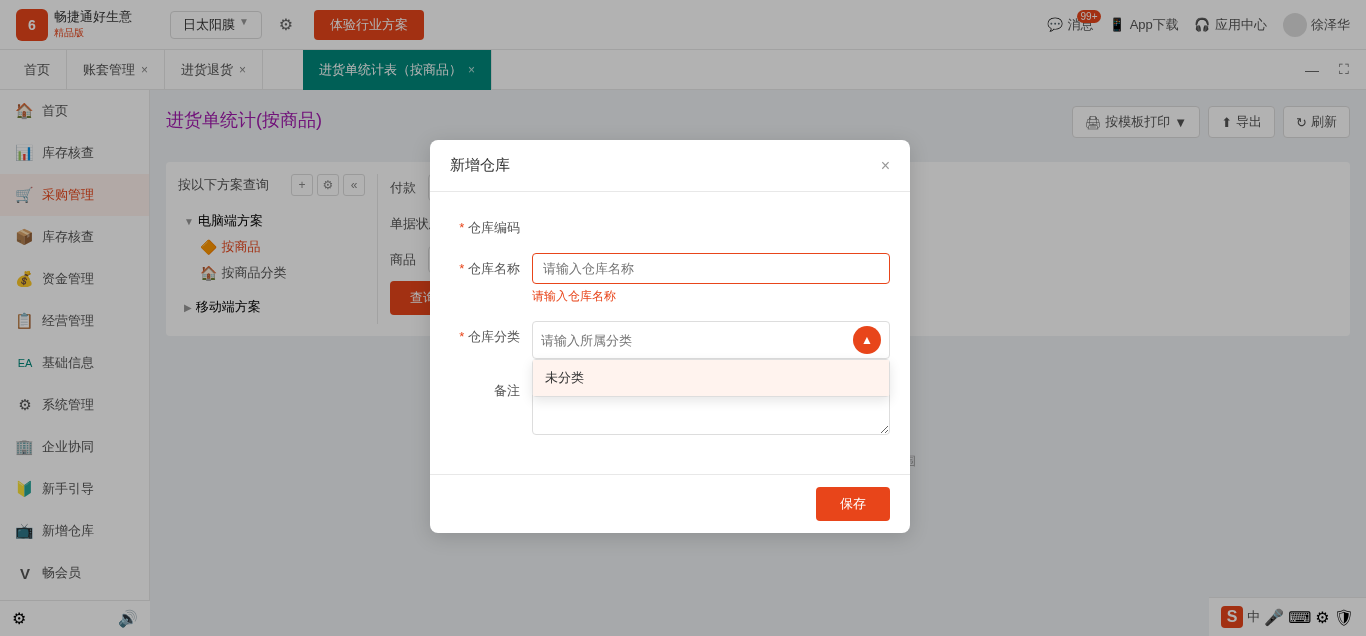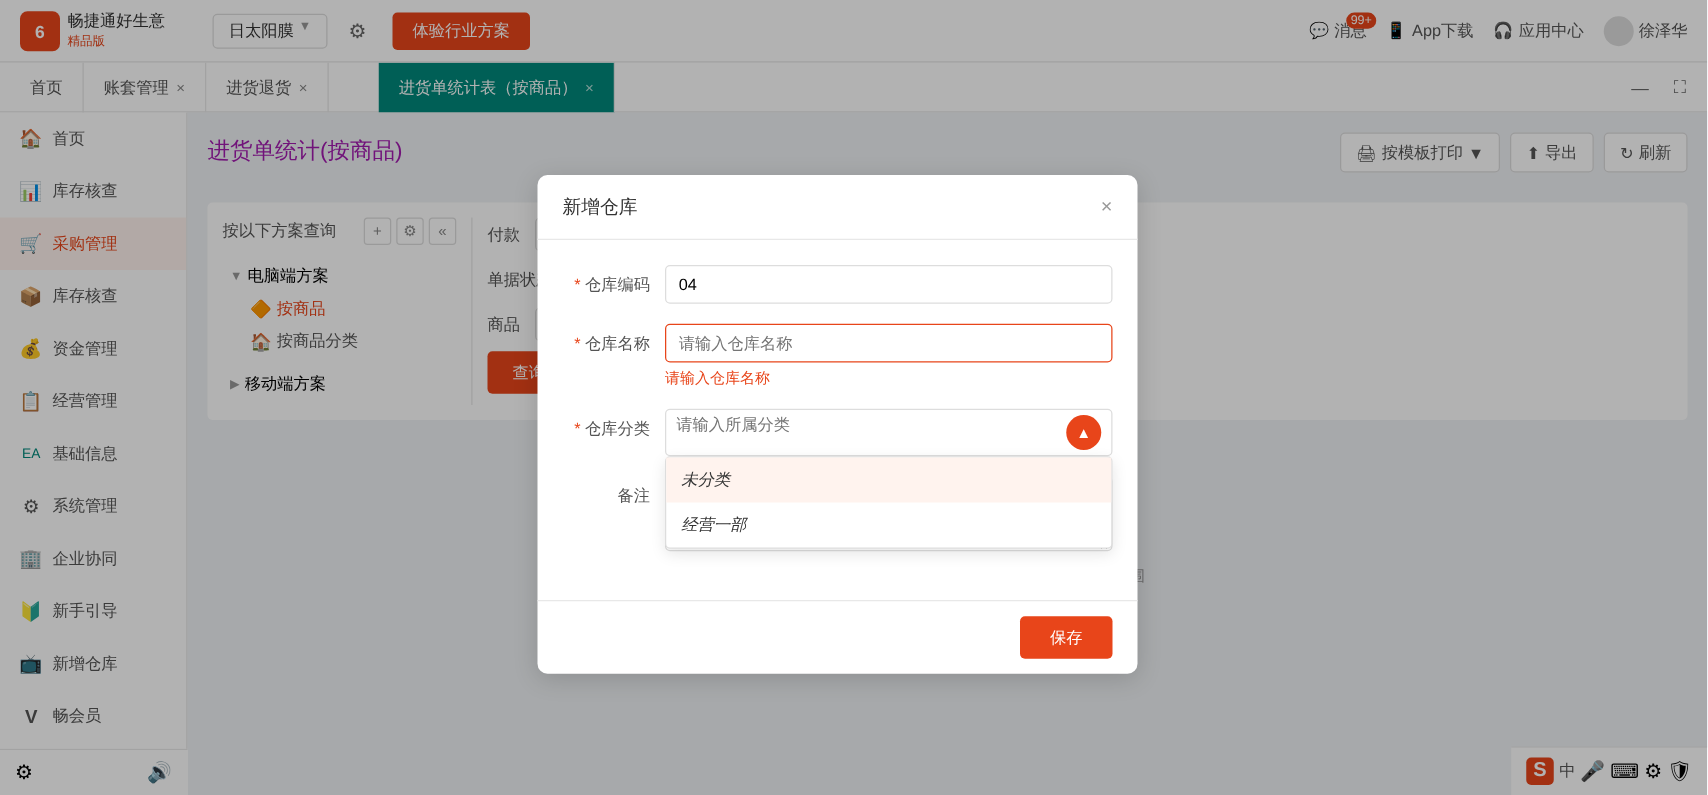--- a/index.html
+++ b/index.html
@@ -215,21 +215,21 @@
       width: 28px; height: 28px; background: #e8451a; border-radius: 50%;
       display: flex; align-items: center; justify-content: center;
       color: #fff; font-size: 12px; flex-shrink: 0;
     }
     .dropdown-list {
       position: absolute; top: 100%; left: 0; width: 100%;
       background: #fff; border: 1px solid #ddd; border-radius: 4px;
       box-shadow: 0 4px 12px rgba(0,0,0,0.1); z-index: 300;
     }
     .dropdown-item {
-      padding: 9px 12px; cursor: pointer; font-size: 13px; color: #333; font-style: italic;
+      padding: 9px 12px; cursor: pointer; font-size: 13px; color: #333;
     }
     .dropdown-item.highlighted { background: #fff3ee; }
 
     .modal-textarea {
       width: 100%; border: 1px solid #ddd; border-radius: 4px;
       padding: 7px 10px; font-size: 13px; outline: none; resize: vertical;
       min-height: 60px;
     }
     .modal-footer {
       display: flex; justify-content: flex-end; gap: 8px;
@@ -480,50 +480,46 @@
     <span class="modal-title">新增仓库</span>
     <span class="modal-close">×</span>
   </div>
   <div class="modal-body">
 
     <div class="modal-form-row">
       <div class="modal-label">
         <span style="color:#e8451a;">*</span>
         <span>仓库编码</span>
       </div>
-      <div class="modal-input-wrap">
-        <input class="modal-input" type="text" value="04" style="">
-      </div>
     </div>
 
     <div class="modal-form-row">
       <div class="modal-label">
         <span style="color:#e8451a;">*</span>
         <span>仓库名称</span>
       </div>
       <div class="modal-input-wrap">
         <input class="modal-input error" type="text" placeholder="请输入仓库名称" style="">
         <div class="error-msg">请输入仓库名称</div>
       </div>
     </div>
 
     <div class="modal-form-row">
       <div class="modal-label">
         <span style="color:#e8451a;">*</span>
         <span>仓库分类</span>
       </div>
       <div class="modal-select-wrap">
-        <div style="display:flex; align-items:flex-start; border:1px solid #ddd; border-radius:4px; padding:4px 8px; cursor:pointer; background:#fff;">
+        <div style="display:flex; align-items:center; border:1px solid #ddd; border-radius:4px; padding:4px 8px; cursor:pointer; background:#fff;">
           <input style="border: none; outline: none; flex: 1 1 0%; font-size: 13px;" type="text" placeholder="请输入所属分类">
           <div class="modal-select-arrow">▲</div>
         </div>
 
         <div class="dropdown-list">
           <div class="dropdown-item highlighted">未分类</div>
-          <div class="dropdown-item">经营一部</div>
         </div>
       </div>
     </div>
 
     <div class="modal-form-row">
       <div class="modal-label">备注</div>
       <div class="modal-input-wrap">
         <textarea class="modal-textarea" style=""></textarea>
       </div>
     </div>

